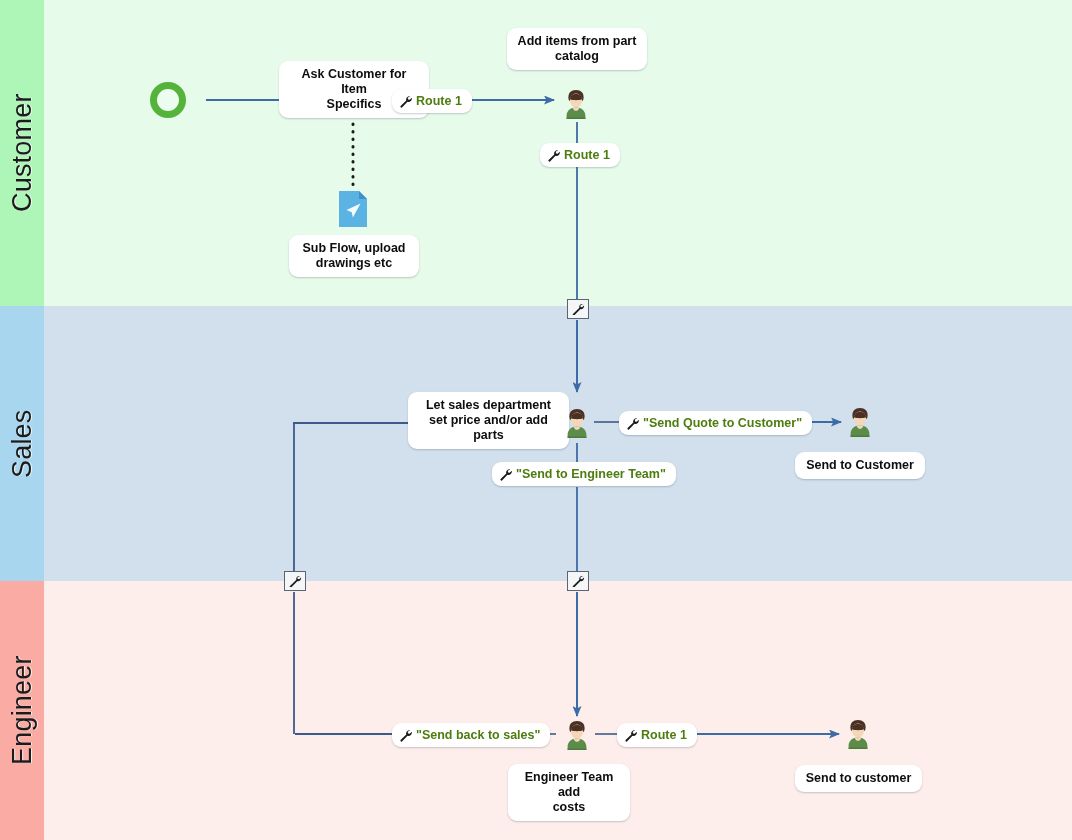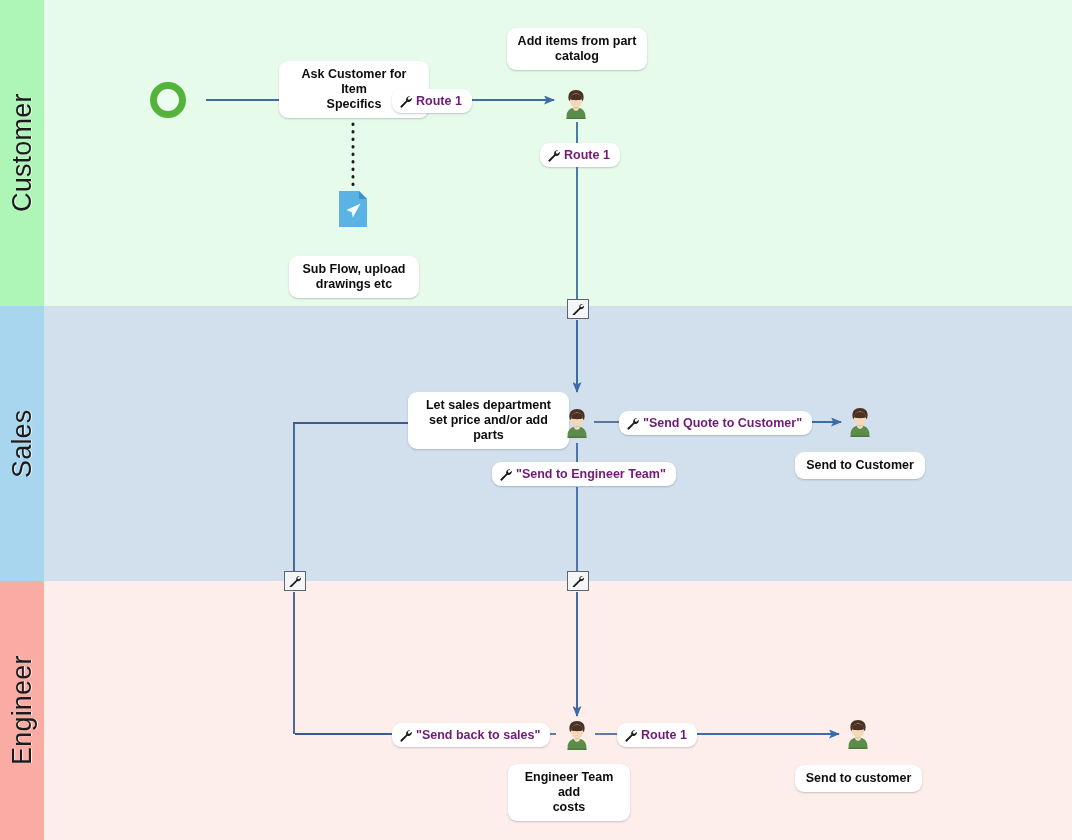--- a/index.html
+++ b/index.html
@@ -91,21 +91,21 @@
     padding: 6px 9px;
     box-sizing: border-box;
     white-space: pre-line;
     font-weight: 700;
   }
   .route-label {
     position: absolute;
     background: #ffffff;
     border-radius: 9px;
     box-shadow: 0 1px 2px rgba(60,70,85,0.28);
-    color: #701a75;
+    color: #4d7c0f;
     font-size: 12.5px;
     line-height: 16px;
     padding: 4px 10px 4px 7px;
     box-sizing: border-box;
     display: flex;
     align-items: center;
     gap: 4px;
     white-space: nowrap;
     font-weight: 700;
   }
@@ -213,21 +213,21 @@
     <span>Route 1</span>
   </div>
 
   <div class="node doc-icon" style="left:338px; top:190px;">
     <svg viewBox="0 0 30 38" width="30" height="38">
       <path d="M1 1h20l8 8v28H1z" fill="#5bb3e4"></path>
       <path d="M21 1l8 8h-8z" fill="#3d93c7"></path>
       <path d="M22.5 13.5L8.5 20l5.2 2.2 1.2 5.4 7.6-14.1z" fill="#ffffff" opacity="0.95"></path>
     </svg>
   </div>
-  <div class="label" style="left:289px; top:256px; width:130px;">Sub Flow, upload
+  <div class="label" style="left:289px; top:235px; width:130px;">Sub Flow, upload
 drawings etc</div>
 
   <div class="node lane-marker" style="left:567px; top:299px;">
     <svg width="14" height="12" viewBox="0 0 14 12">
       <path d="M12 1a3 3 0 00-3.6 3.8L2 11a.9.9 0 001.3 1.3l6.2-6.2A3 3 0 0013 2.5l-1.8 1.8-1.5-.4-.4-1.5z" fill="#1b1b1b"></path>
     </svg>
   </div>
 
   <div class="label" style="left:408px; top:392px; width:161px;">Let sales department
 set price and/or add

